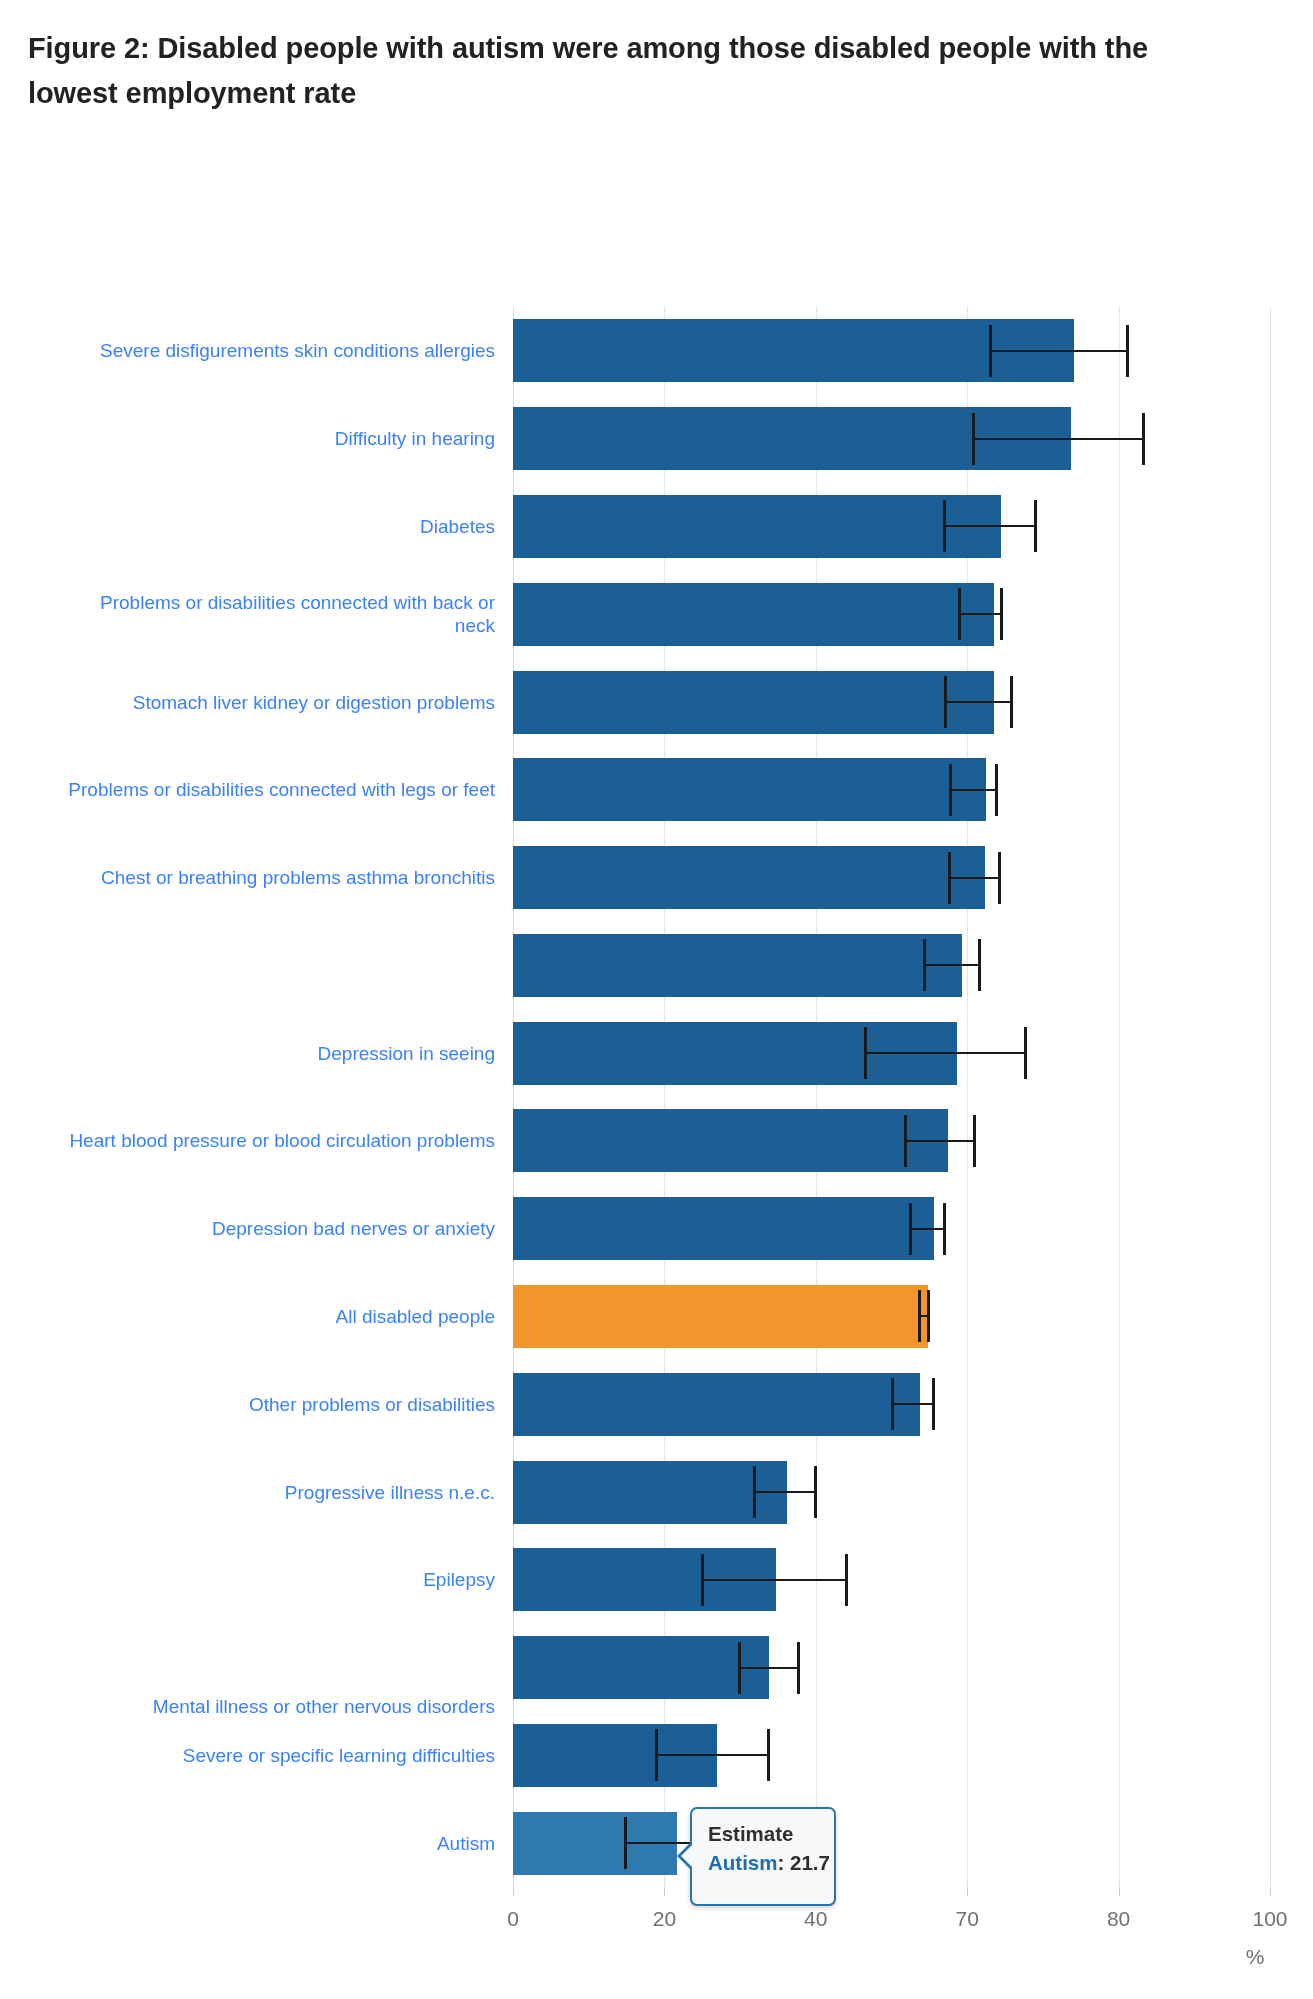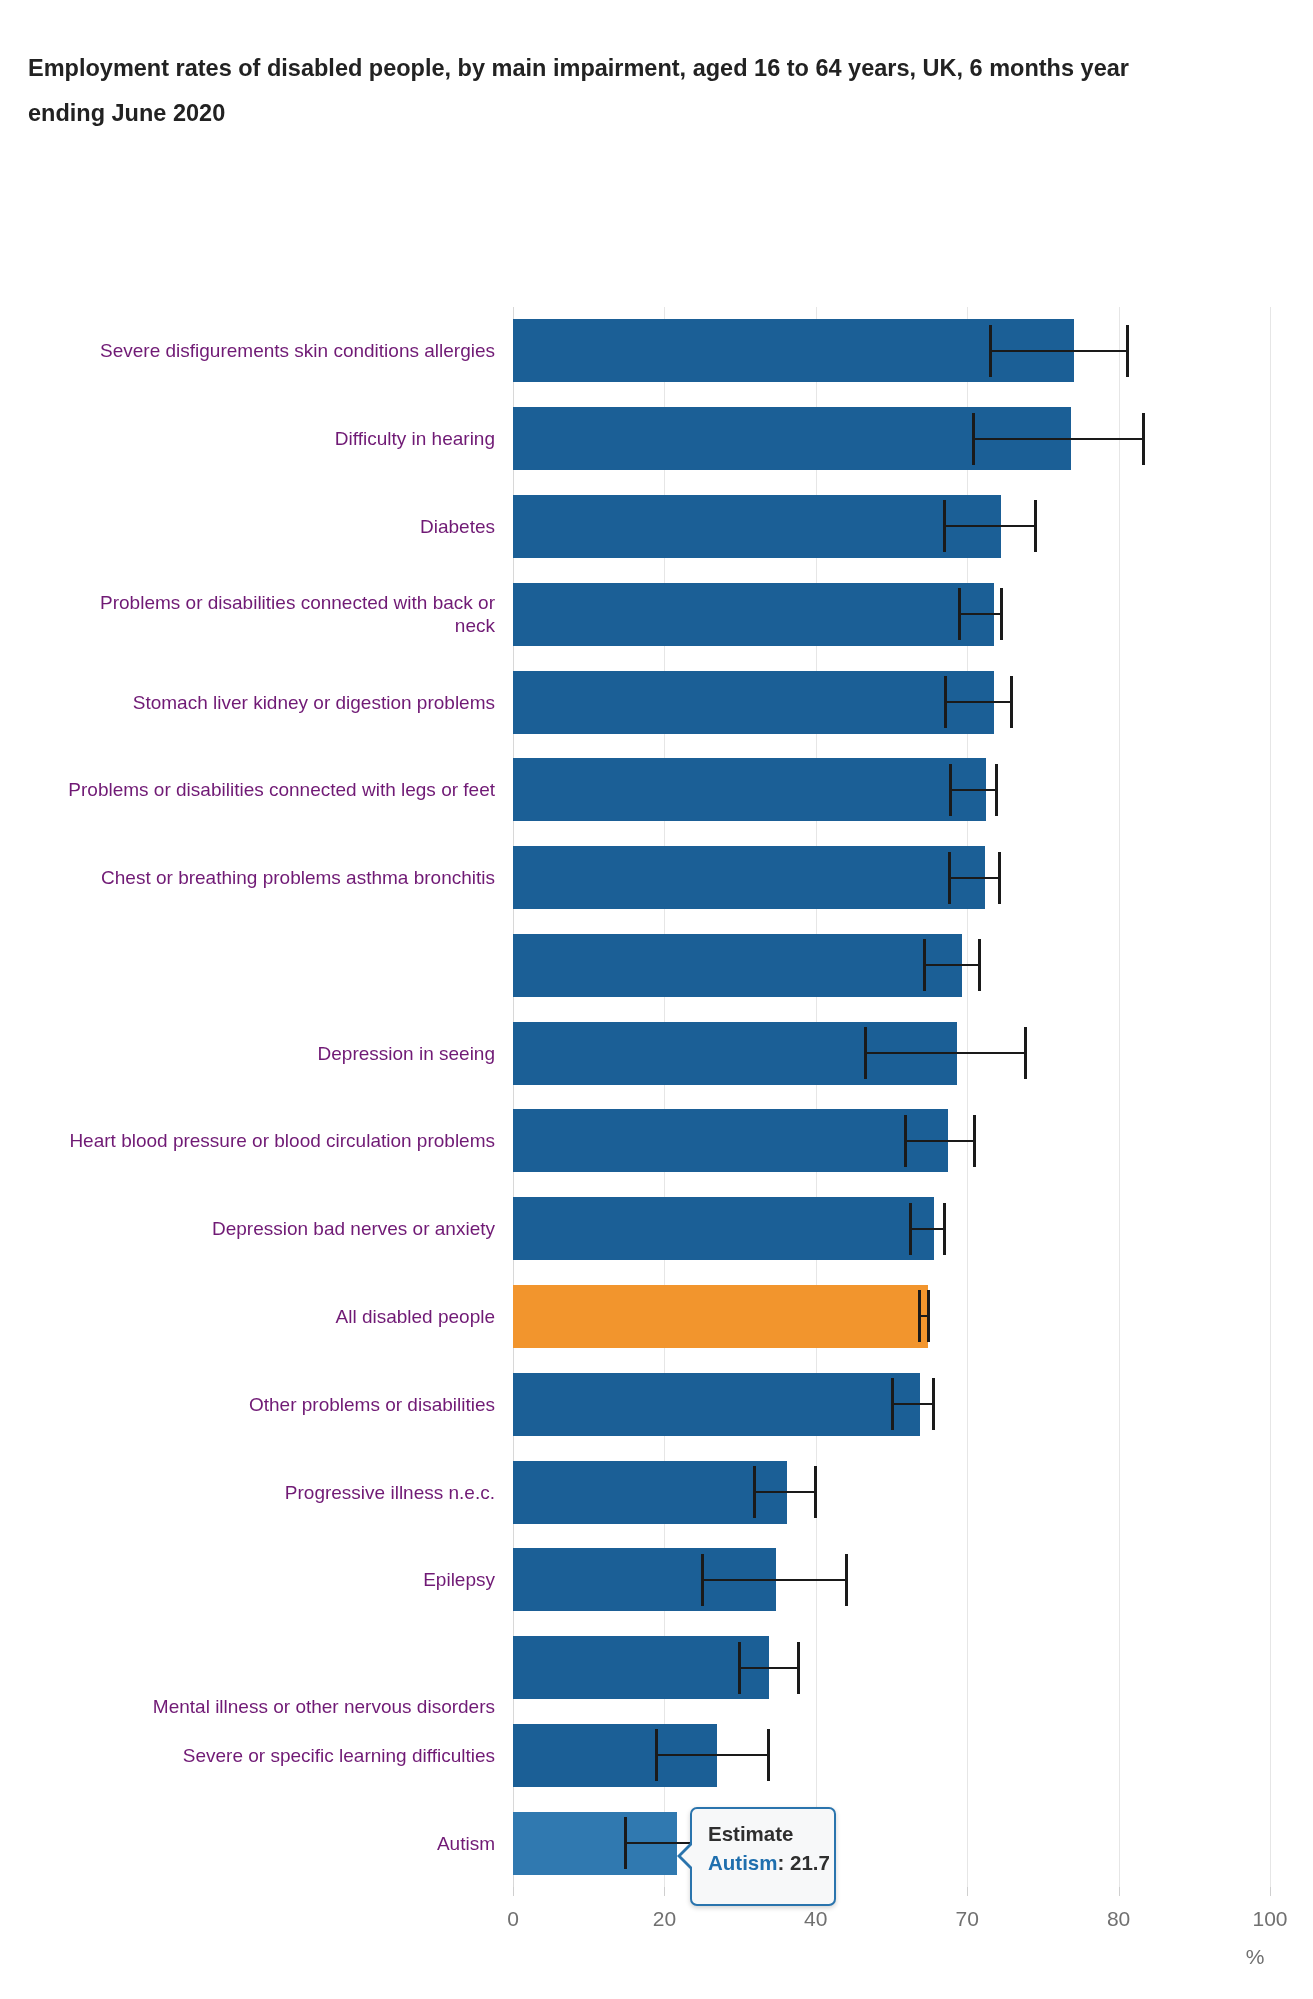--- a/index.html
+++ b/index.html
@@ -133,21 +133,21 @@
     width: 495px;
     height: 1580px;
   }
   .cat-label {
     position: absolute;
     right: 0;
     width: 430px;
     text-align: right;
     font-size: 19px;
     line-height: 1.22;
-    color: #701a75;
+    color: #3b82f6;
     font-family: "Liberation Sans", sans-serif;
   }
 
   
   .xaxis {
     position: absolute;
     left: 513px;
     top: 1587px;
     width: 757px;
     height: 60px;
@@ -234,21 +234,21 @@
     border-bottom: 11px solid transparent;
     border-right: 11px solid #f7f8f9;
   }
 </style>
 </head>
 <body>
 
 <div class="page">
 
   <div class="titles">
-    <h2 class="fig-subtitle">Employment rates of disabled people, by main impairment, aged 16 to 64 years, UK, 6 months year ending June 2020</h2>
+    <h1 class="fig-title">Figure 2: Disabled people with autism were among those disabled people with the lowest employment rate</h1>
   </div>
 
   <div class="chart-area">
 
     <div class="cat-labels">
         <div class="cat-label" style="top: 32.3889px;">Severe disfigurements skin conditions allergies</div>
         <div class="cat-label" style="top: 120.167px;">Difficulty in hearing</div>
         <div class="cat-label" style="top: 207.944px;">Diabetes</div>
         <div class="cat-label" style="top: 284.222px;">Problems or disabilities connected with back or neck</div>
         <div class="cat-label" style="top: 383.5px;">Stomach liver kidney or digestion problems</div>

